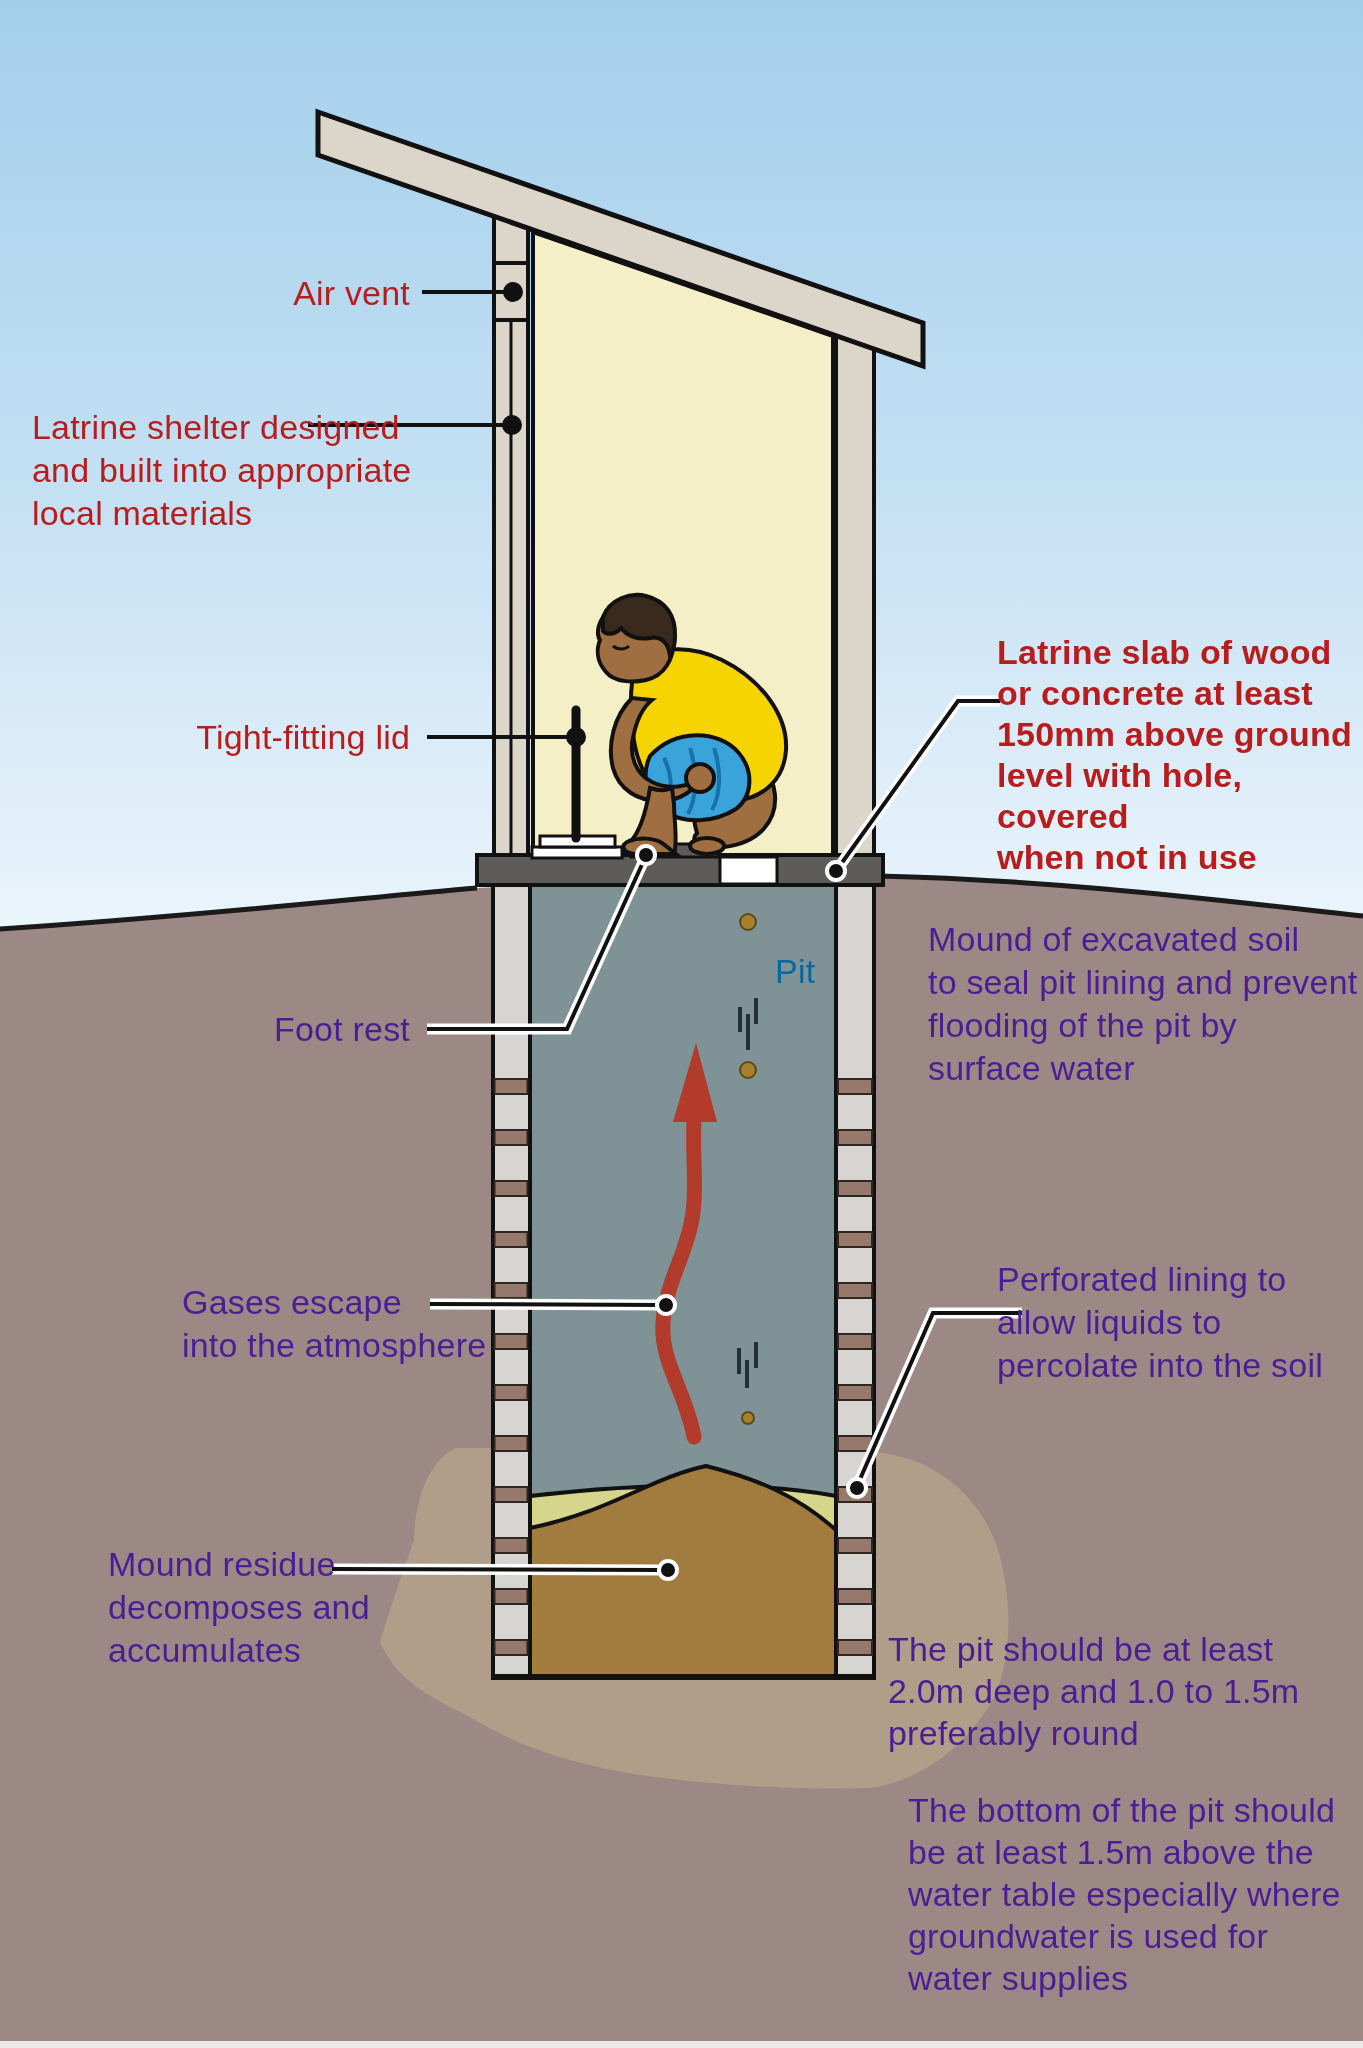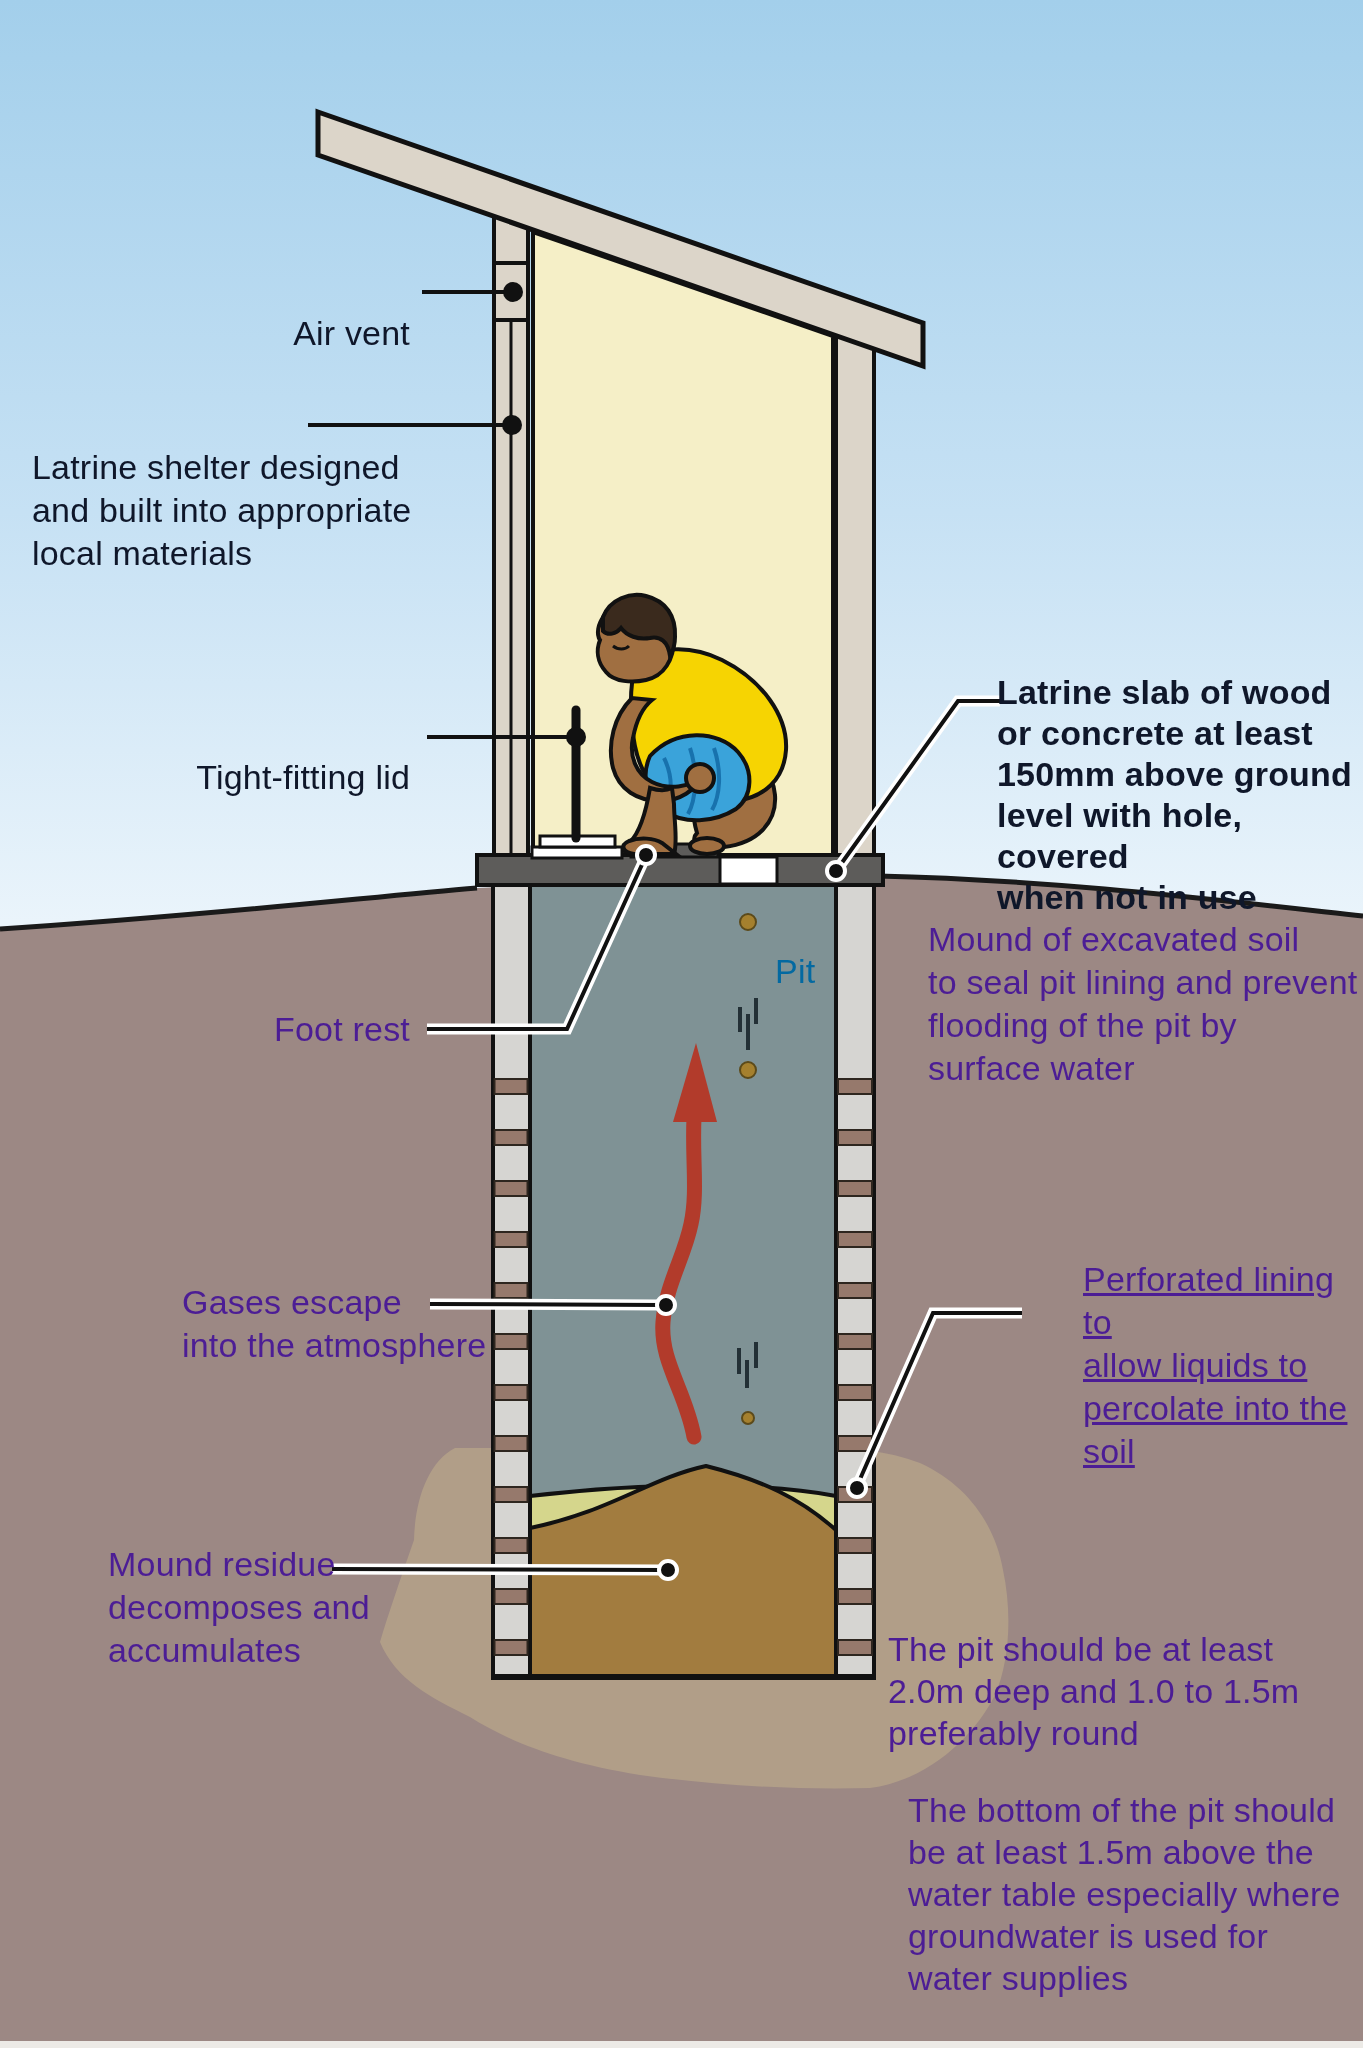--- a/index.html
+++ b/index.html
@@ -5,21 +5,21 @@
   html,body{margin:0;padding:0;background:#888;}
   #stage{
     position:relative;width:1363px;height:2048px;overflow:hidden;
     font-family:"Liberation Sans",sans-serif;background:#a5d1ec;
   }
   #diagram-svg{position:absolute;left:0;top:0;}
   .lbl{
     position:absolute;font-size:34px;line-height:43px;white-space:pre-line;
     letter-spacing:0.2px;
   }
-  .dark{color:#0f172a;margin-top:40px;}
+  .dark{color:#b91c1c;}
   .light{color:#4c1d95;}
   .r{text-align:right;}
   .tight{line-height:41px;}
   .pitword{color:#0369a1;}
 </style>
 </head>
 <body>
 
 <div id="stage">
 
@@ -198,21 +198,21 @@
 flooding of the pit by
 surface water</div>
 
 <div class="lbl pitword" style="left:775px;top:950px;">Pit</div>
 
 <div class="lbl light r" style="right:953px;top:1008px;">Foot rest</div>
 
 <div class="lbl light" style="left:163px;top:1281px;margin-left:19px;">Gases escape
 into the atmosphere</div>
 
-<div class="lbl light" style="left:1083px;top:1258px;text-decoration:underline;">Perforated lining to
+<div class="lbl light" style="left:997px;top:1258px;">Perforated lining to
 allow liquids to
 percolate into the soil</div>
 
 <div class="lbl light" style="left:108px;top:1543px;">Mound residue
 decomposes and
 accumulates</div>
 
 <div class="lbl light" style="left:888px;top:1628px;line-height:42px;">The pit should be at least
 2.0m deep and 1.0 to 1.5m
 preferably round</div>

